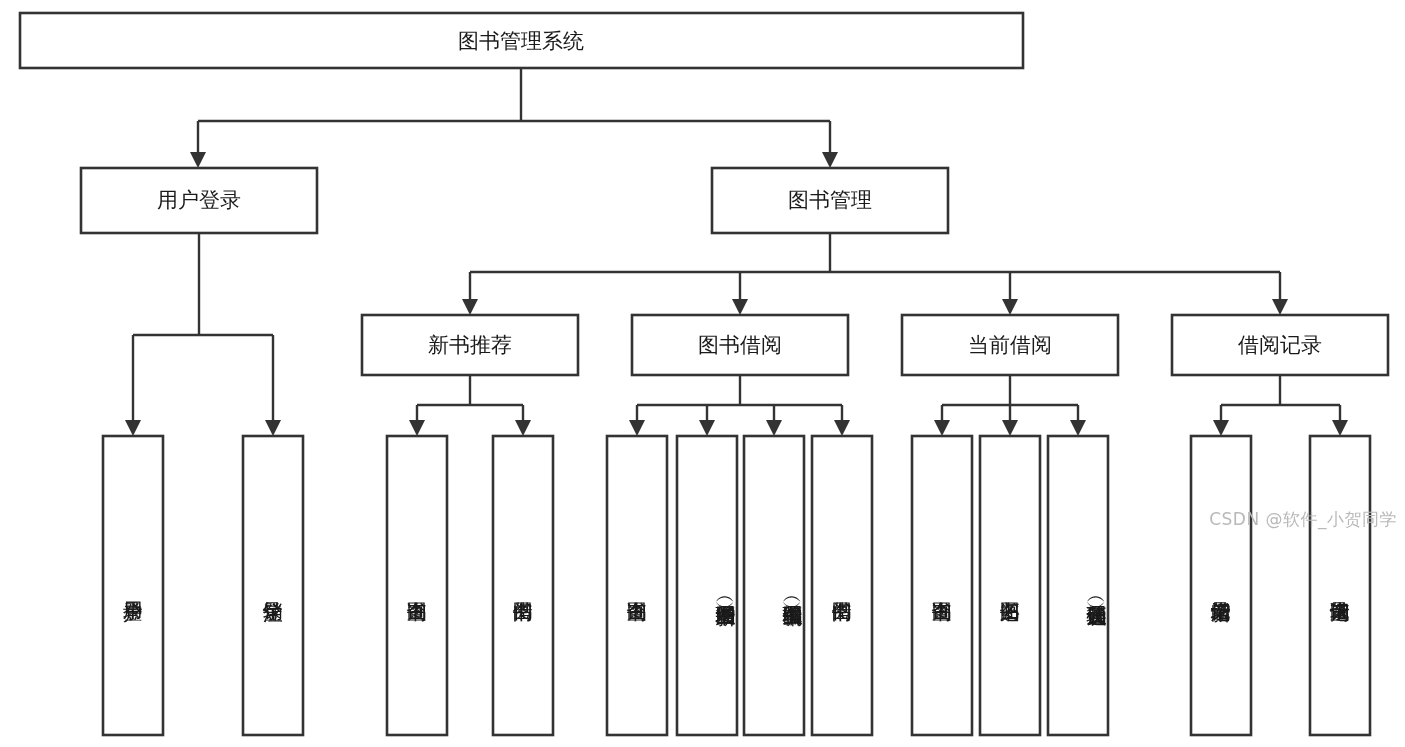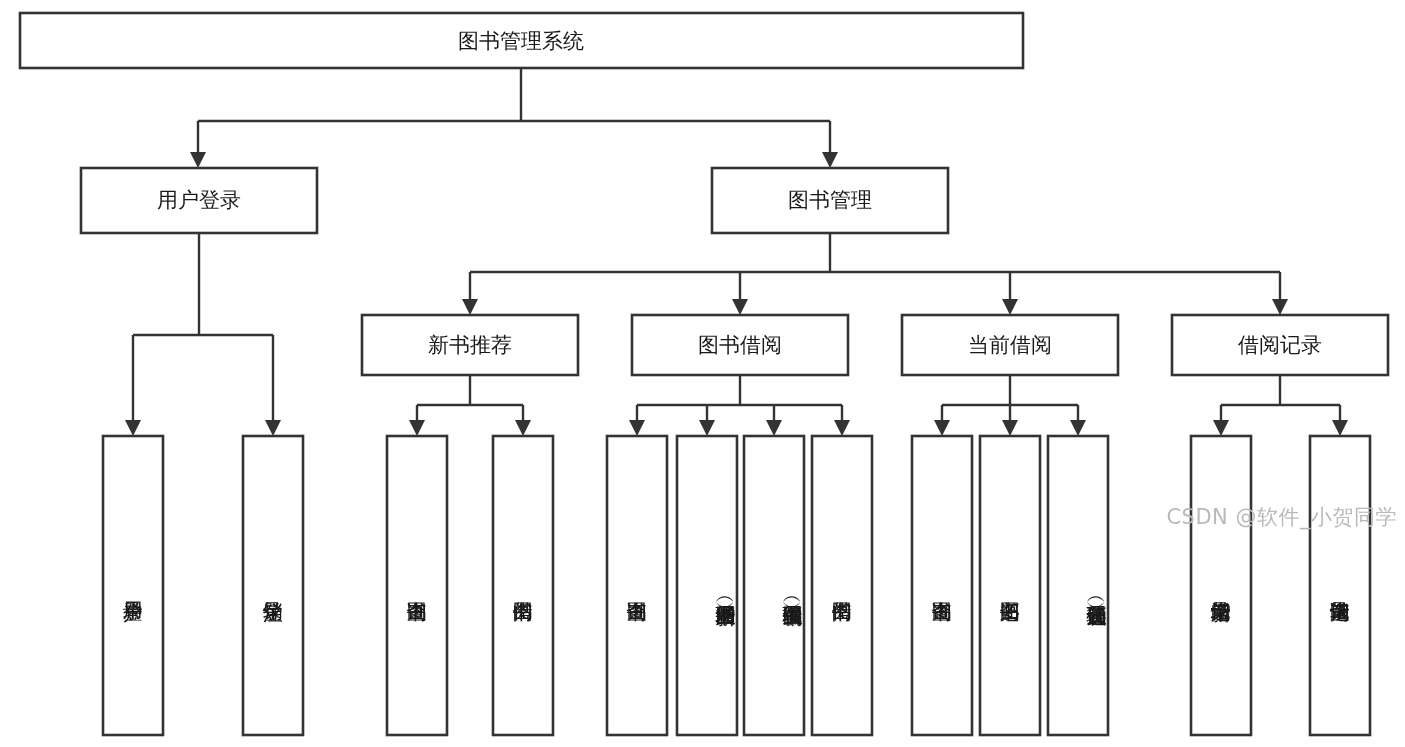--- a/index.html
+++ b/index.html
@@ -62,21 +62,21 @@
     display: flex;
     align-items: center;
     justify-content: center;
     pointer-events: none;
   }
   #watermark {
     position: absolute;
     right: 8px;
     bottom: 4px;
     font-family: "DejaVu Sans", "Liberation Sans", sans-serif;
-    font-size: 21px;
+    font-size: 17px;
     color: #b9b9b9;
     letter-spacing: 0.5px;
     white-space: nowrap;
   }
 </style>
 </head>
 <body>
 
 <div id="diagram-root">
 

